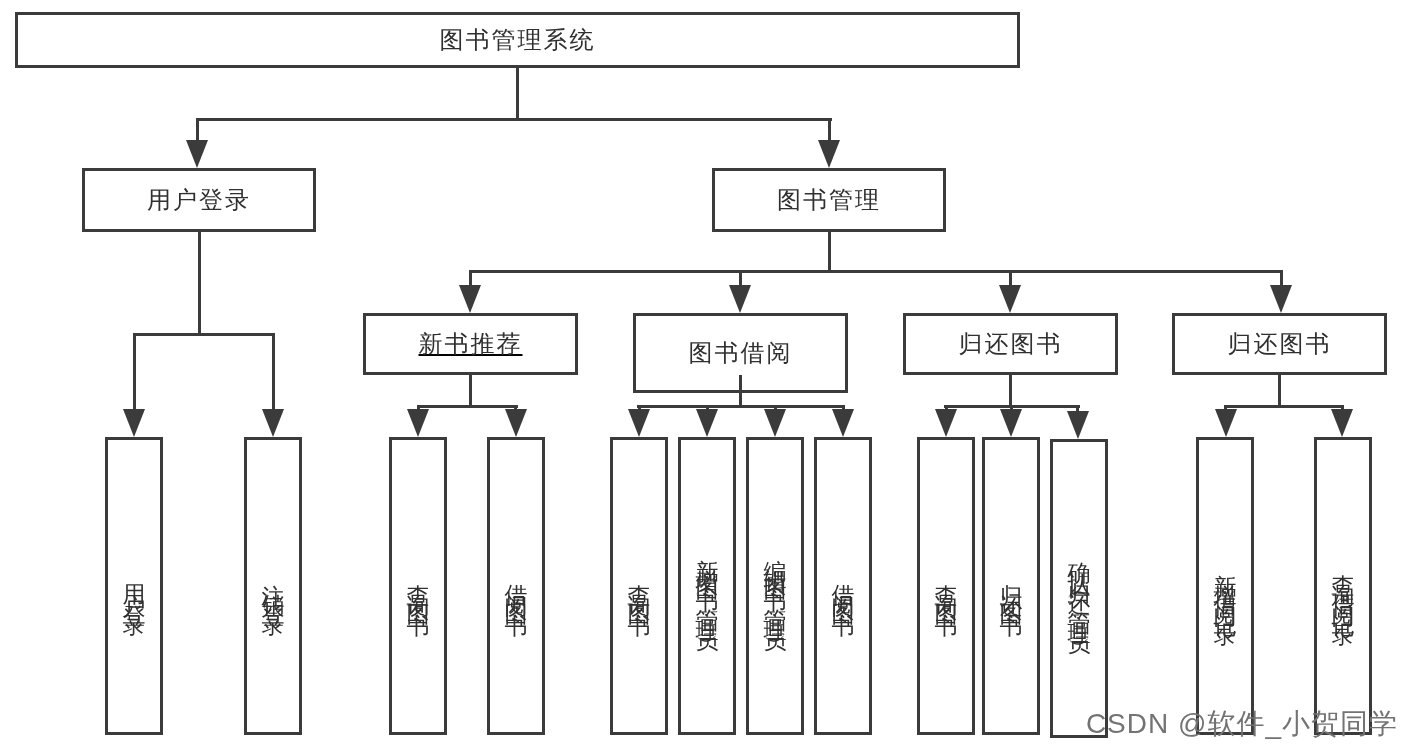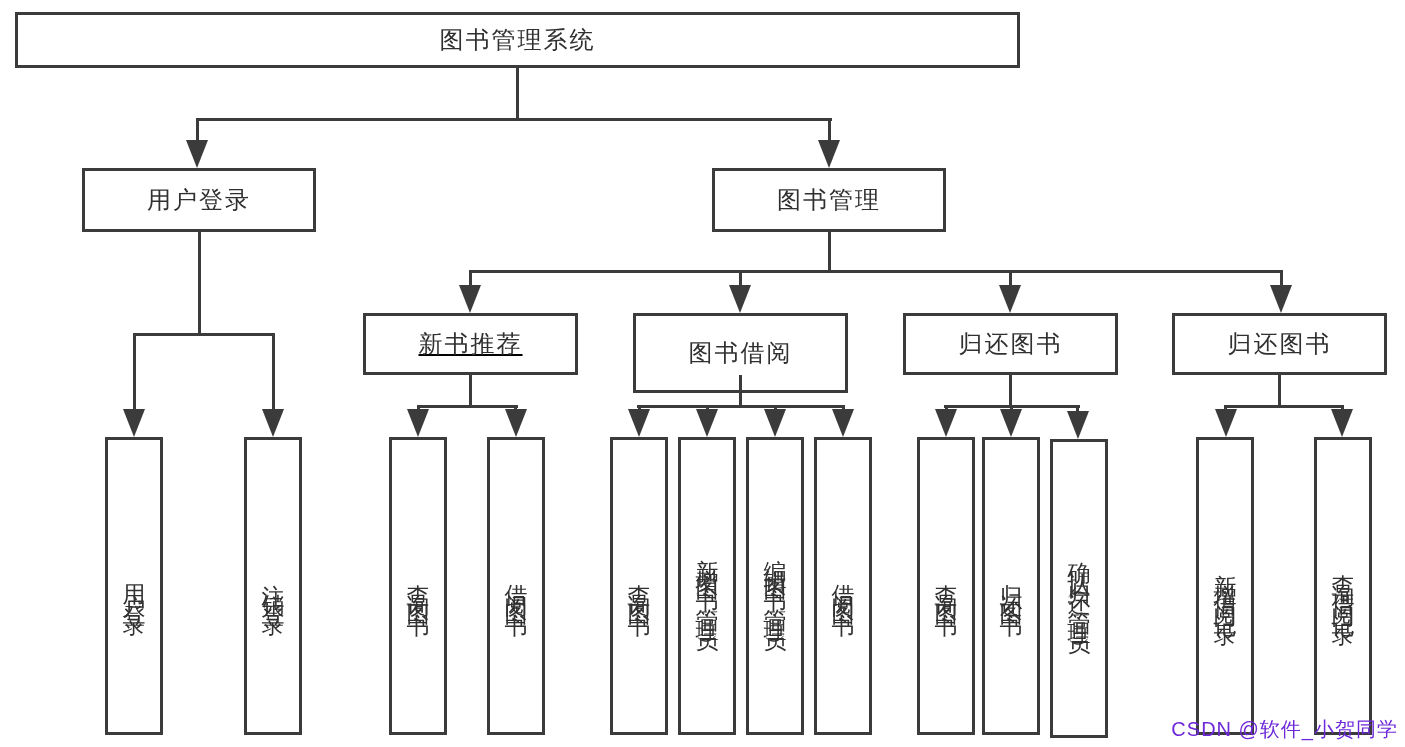--- a/index.html
+++ b/index.html
@@ -40,22 +40,22 @@
     position: absolute;
     width: 0; height: 0;
     border-left: 11px solid transparent;
     border-right: 11px solid transparent;
     border-top: 28px solid #3b3b3b;
   }
   .watermark {
     position: absolute;
     right: 7px;
     bottom: 4px;
-    font-size: 20px;
-    color: #6d28d9;
+    font-size: 28px;
+    color: #737373;
     letter-spacing: 1px;
     z-index: 10;
     white-space: nowrap;
   }
 </style>
 </head>
 <body>
 
 <div id="stage">
 

